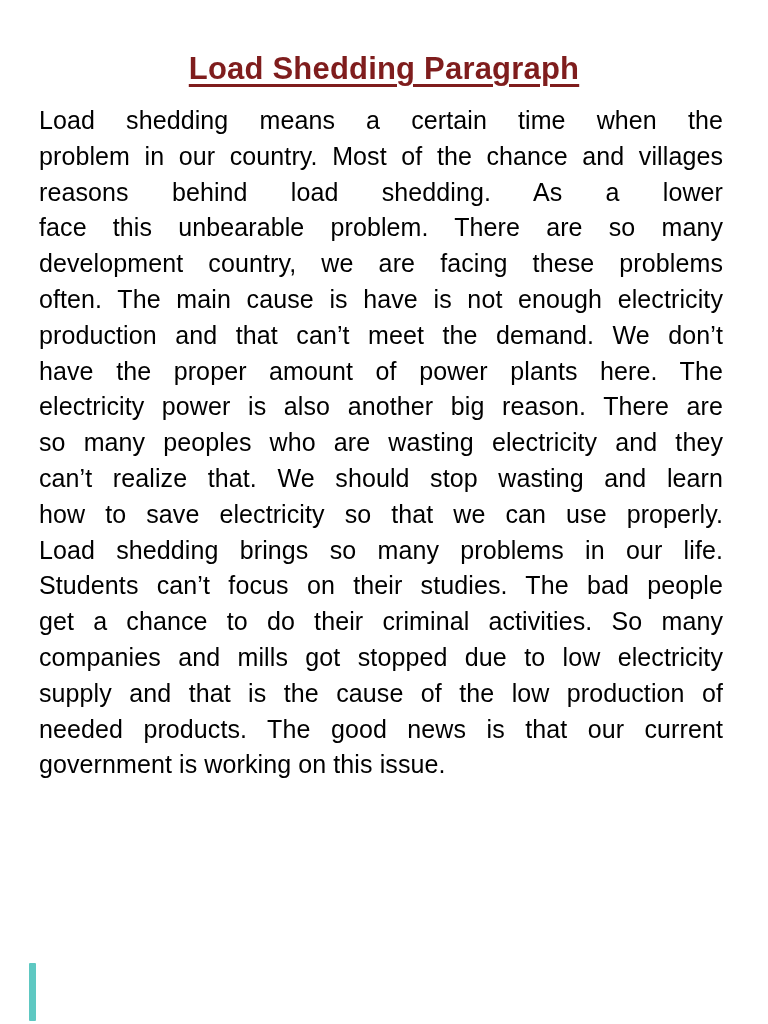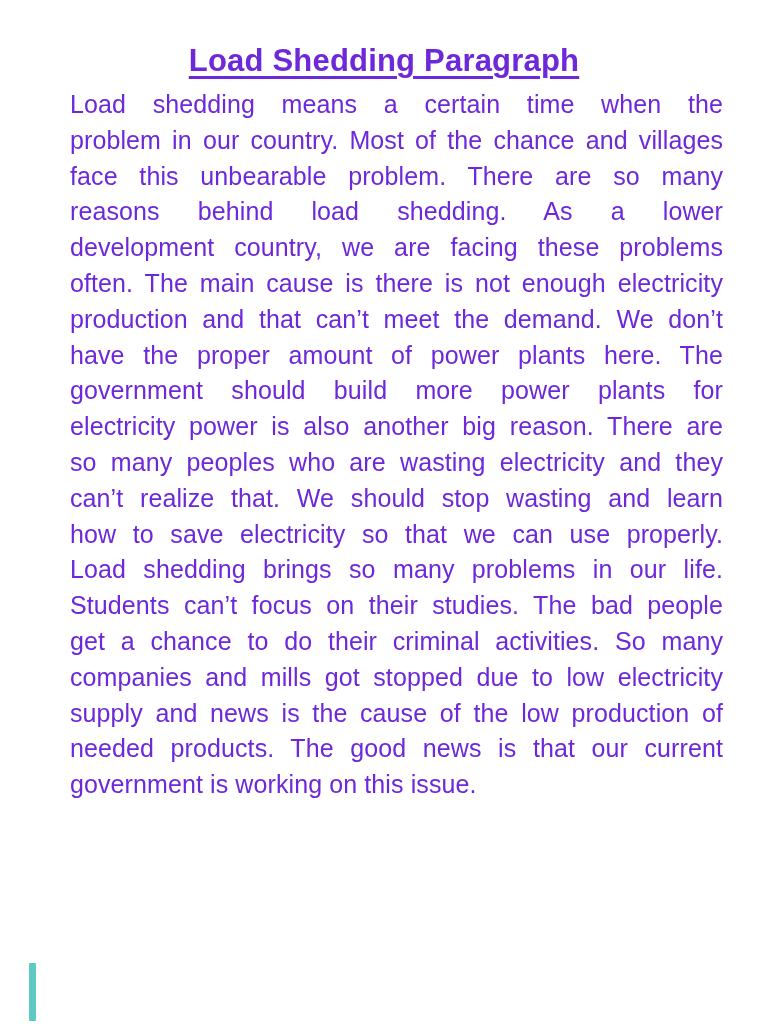--- a/index.html
+++ b/index.html
@@ -14,35 +14,35 @@
     background: #ffffff;
     overflow: hidden;
     font-family: "Liberation Sans", sans-serif;
   }
   .title-wrap {
     padding-top: 42px;
     text-align: center;
   }
   .doc-title {
     display: inline-block;
-    margin: 0;
+    margin: 8px;
     font-size: 31px;
     line-height: 38px;
     font-weight: bold;
-    color: #6d28d9;
+    color: #7f1d1d;
     text-decoration: underline;
     text-decoration-thickness: 3px;
     text-underline-offset: 5px;
     letter-spacing: 0.2px;
   }
   .paragraph {
-    margin: 7px 45px 0 70px;
+    margin: 7px 45px 0 39px;
     font-size: 25px;
     line-height: 35.8px;
-    color: #6d28d9;
+    color: #000000;
     letter-spacing: 0.1px;
   }
   .line {
     text-align: justify;
     text-align-last: justify;
   }
   .line.last {
     text-align-last: left;
   }
   .teal-mark {
@@ -60,35 +60,34 @@
 
 <div class="page">
 
   <div class="title-wrap">
     <h1 class="doc-title">Load Shedding Paragraph</h1>
   </div>
 
   <div class="paragraph">
       <div class="line">Load shedding means a certain time when the</div>
       <div class="line">problem in our country. Most of the chance and villages</div>
+      <div class="line">reasons behind load shedding. As a lower</div>
       <div class="line">face this unbearable problem. There are so many</div>
-      <div class="line">reasons behind load shedding. As a lower</div>
       <div class="line">development country, we are facing these problems</div>
-      <div class="line">often. The main cause is there is not enough electricity</div>
+      <div class="line">often. The main cause is have is not enough electricity</div>
       <div class="line">production and that can’t meet the demand. We don’t</div>
       <div class="line">have the proper amount of power plants here. The</div>
-      <div class="line">government should build more power plants for</div>
       <div class="line">electricity power is also another big reason. There are</div>
       <div class="line">so many peoples who are wasting electricity and they</div>
       <div class="line">can’t realize that. We should stop wasting and learn</div>
       <div class="line">how to save electricity so that we can use properly.</div>
       <div class="line">Load shedding brings so many problems in our life.</div>
       <div class="line">Students can’t focus on their studies. The bad people</div>
       <div class="line">get a chance to do their criminal activities. So many</div>
       <div class="line">companies and mills got stopped due to low electricity</div>
-      <div class="line">supply and news is the cause of the low production of</div>
+      <div class="line">supply and that is the cause of the low production of</div>
       <div class="line">needed products. The good news is that our current</div>
       <div class="line last">government is working on this issue.</div>
     </div>
 
   <div class="teal-mark"></div>
 
 </div>
 
 </body></html>

